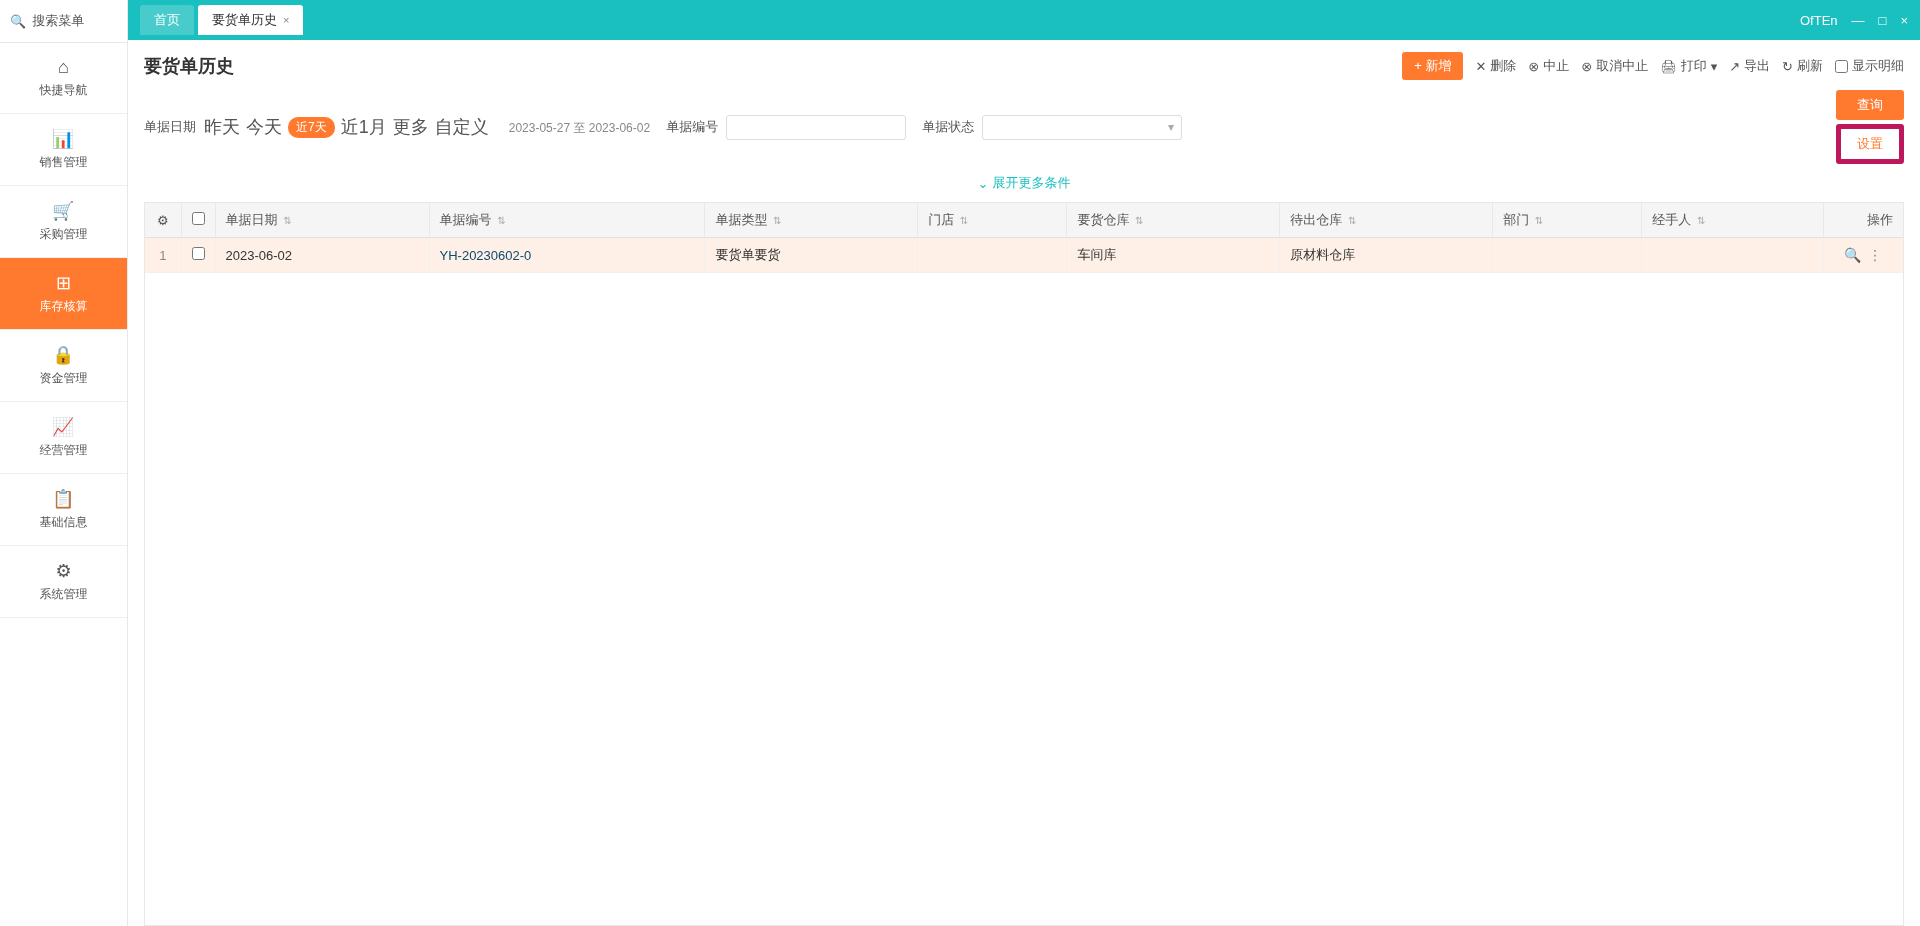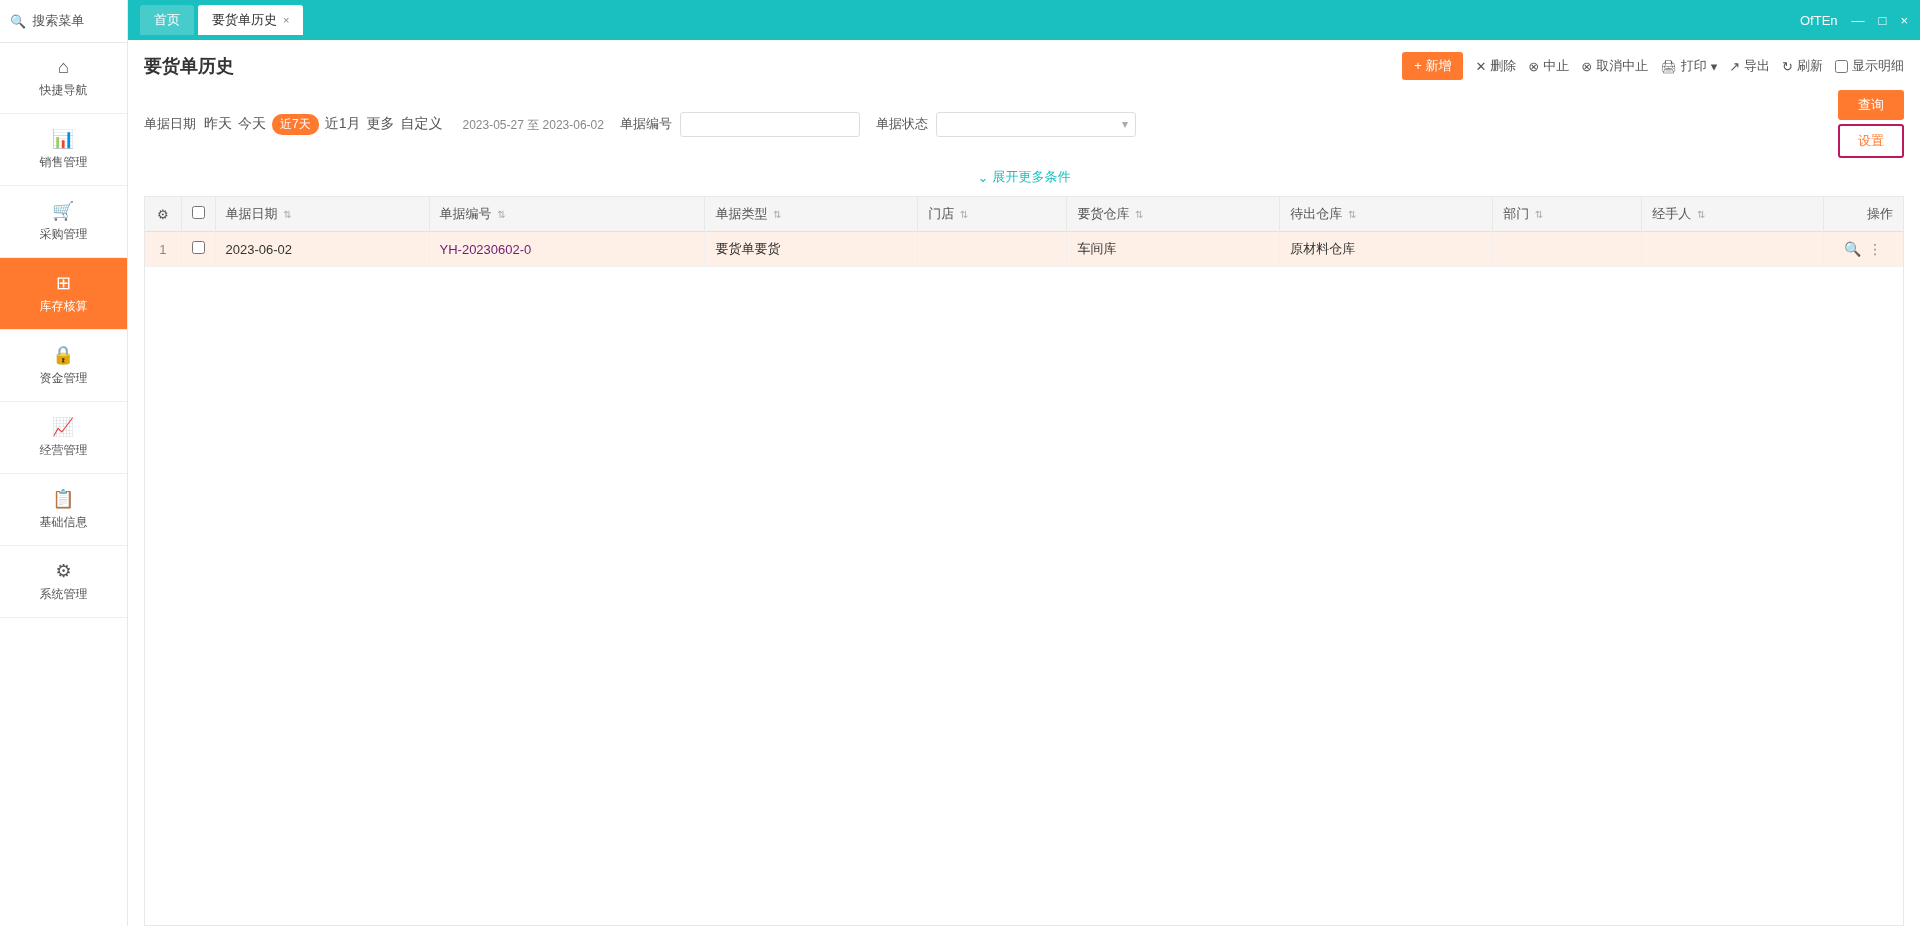--- a/index.html
+++ b/index.html
@@ -153,21 +153,21 @@
       white-space: nowrap;
     }
     .date-shortcuts {
       display: flex;
       align-items: center;
       gap: 6px;
     }
     .date-shortcut {
       color: #555;
       cursor: pointer;
-      font-size: 14px;
+      font-size: 18px;
     }
     .date-shortcut.active {
       background: #ff7a2f;
       color: #fff;
       padding: 2px 8px;
       border-radius: 10px;
       font-size: 12px;
     }
     .date-range-text {
       color: #888;
@@ -238,21 +238,21 @@
       color: #fff;
       border: none;
       padding: 6px 20px;
       border-radius: 3px;
       cursor: pointer;
       font-size: 13px;
     }
     .settings-btn {
       background: #fff;
       color: #ff7a2f;
-      border: 2px solid #be185d;
+      border: 5px solid #be185d;
       padding: 6px 16px;
       border-radius: 3px;
       cursor: pointer;
       font-size: 13px;
     }
 
     
     .table-container {
       flex: 1;
       overflow-y: auto;
@@ -281,21 +281,21 @@
     thead th:last-child { border-right: none; }
     tbody tr { border-bottom: 1px solid #f0f0f0; }
     tbody tr.selected-row { background: #fef0e6; }
     tbody td {
       padding: 8px 10px;
       color: #333;
       border-right: 1px solid #f0f0f0;
     }
     tbody td:last-child { border-right: none; }
     .row-num { color: #888; text-align: center; }
-    .doc-link { color: #701a75; cursor: pointer; text-decoration: none; }
+    .doc-link { color: #0c4a6e; cursor: pointer; text-decoration: none; }
     .sort-icon { color: #aaa; font-size: 10px; margin-left: 2px; }
 
     
     .checkbox-col { width: 32px; text-align: center; }
     input[type="checkbox"] { cursor: pointer; }
 
     
     .settings-col { width: 36px; text-align: center; }
 
     

